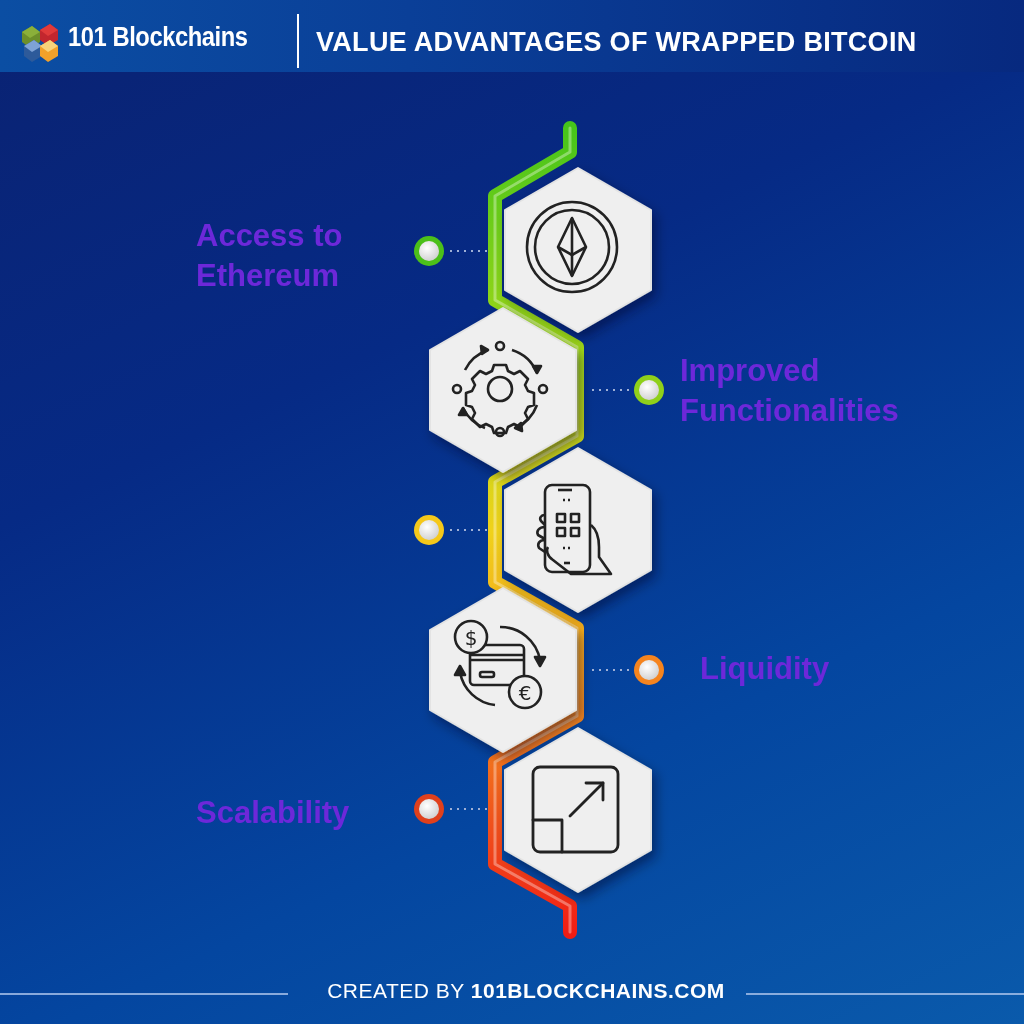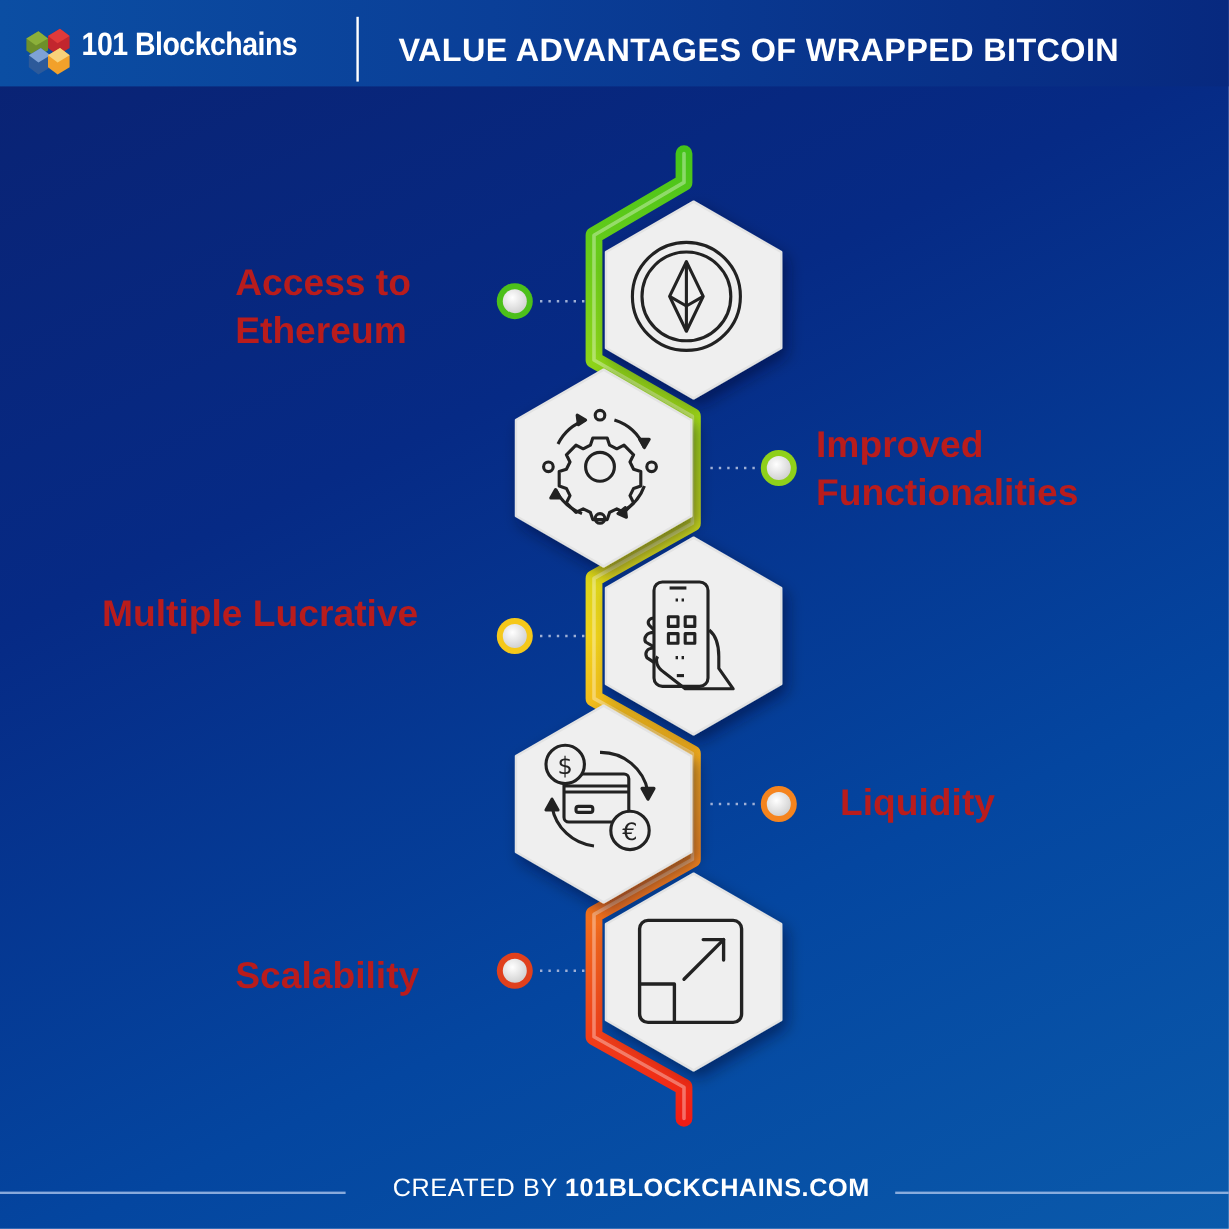--- a/index.html
+++ b/index.html
@@ -5,23 +5,23 @@
   html, body { margin:0; padding:0; }
   body { width:1024px; height:1024px; overflow:hidden; position:relative;
     font-family:"Liberation Sans", sans-serif;
     background: linear-gradient(155deg, #0a2272 0%, #062a85 35%, #0446a0 70%, #0a5aab 100%); }
   .header { position:absolute; left:0; top:0; width:1024px; height:72px;
     background: linear-gradient(90deg, #0b4ea3 0%, #0a3f98 40%, #07297f 100%); }
   .logo { position:absolute; left:18px; top:20px; width:44px; height:44px; }
   .brand { position:absolute; left:68px; top:22px; font-size:27px; font-weight:bold; color:#fff;
     letter-spacing:-0.5px; transform:scaleX(0.88); transform-origin:left center; font-family:"Liberation Sans Narrow","Liberation Sans", sans-serif; }
   .vsep { position:absolute; left:297px; top:14px; width:2px; height:54px; background:#fff; }
-  .title { position:absolute; left:316px; top:27px; font-size:27px; font-weight:bold; color:#fff; letter-spacing:0.3px;margin-left:16px; }
+  .title { position:absolute; left:316px; top:27px; font-size:27px; font-weight:bold; color:#fff; letter-spacing:0.3px; }
   .diagram { position:absolute; left:0; top:0; width:1024px; height:1024px; }
-  .label { position:absolute; color:#b91c1c; font-weight:bold; font-size:31px; line-height:40px; }
+  .label { position:absolute; color:#6d28d9; font-weight:bold; font-size:31px; line-height:40px; }
   .footer-line { position:absolute; top:993px; height:2px; background:rgba(170,195,235,0.8); }
   .footer { position:absolute; top:979px; left:0; width:1024px; text-align:center; color:#fff; font-size:21px; letter-spacing:0.5px; }
   .footer .light { font-weight:normal;margin-left:28px; }
   .footer .bold { font-weight:bold; }
 </style>
 </head>
 <body>
 
 <div class="header">
   <svg class="logo" viewBox="0 0 44 44">
@@ -169,21 +169,20 @@
 
 <div class="label" style="left:196px; top:216px;">
   <div>Access to</div>
   <div>Ethereum</div>
 </div>
 <div class="label" style="left:680px; top:351px;">
   <div>Improved</div>
   <div>Functionalities</div>
 </div>
 <div class="label" style="left:85px; top:492px;">
-  <div>Multiple Lucrative</div>
 </div>
 <div class="label" style="left:700px; top:649px;">
   <div>Liquidity</div>
 </div>
 <div class="label" style="left:196px; top:793px;">
   <div>Scalability</div>
 </div>
 
 <div class="footer-line" style="left:0; width:288px;"></div>
 <div class="footer-line" style="left:746px; width:278px;"></div>

